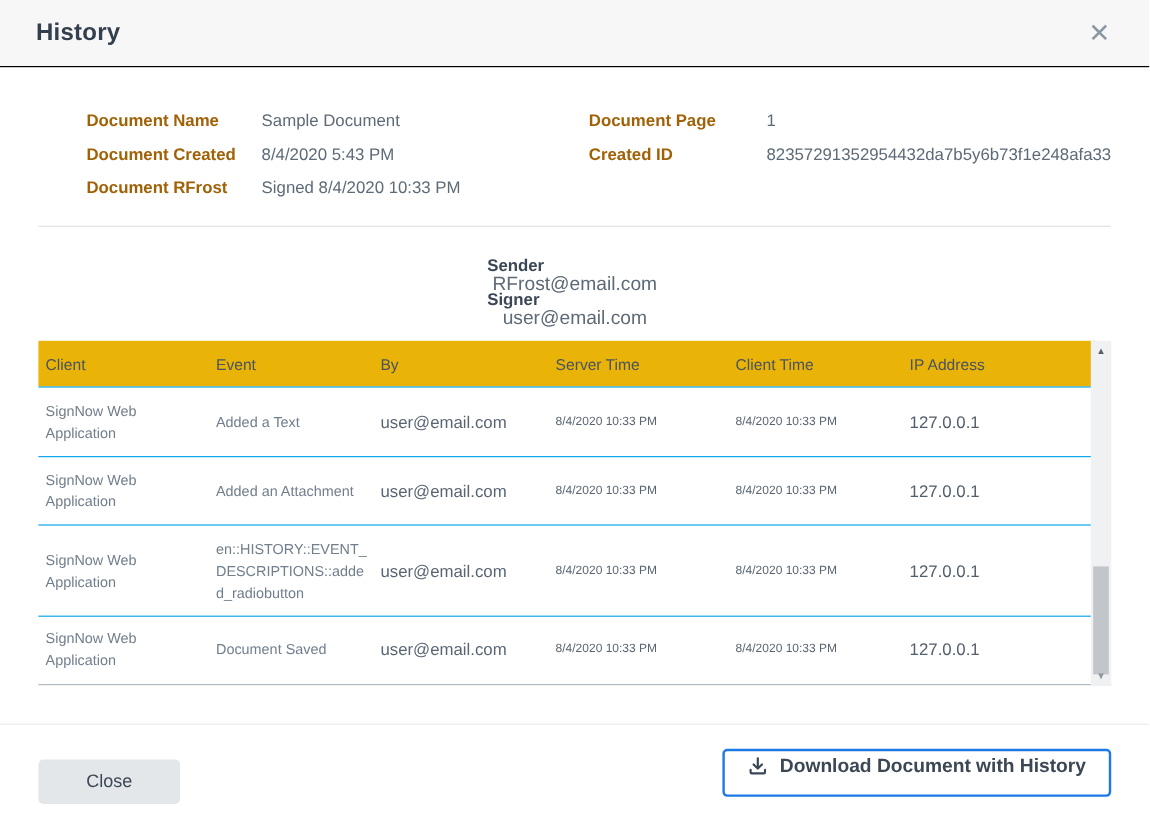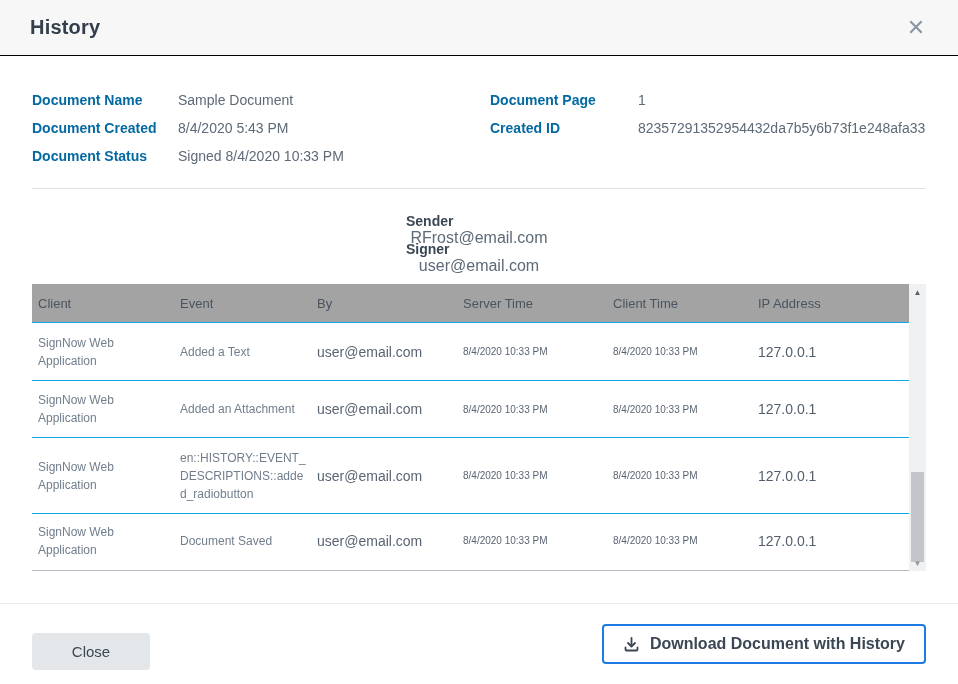--- a/index.html
+++ b/index.html
@@ -13,38 +13,38 @@
   .close-btn { width:24px; height:24px; border:none; background:transparent; cursor:pointer;
     font-size:22px; line-height:22px; color:#8b97a4; font-weight:400; }
 
   .body-pad { padding:0 32px; }
 
   
   .info-section { margin-top:30px; display:flex; }
   .info-col-left { width:458px; }
   .info-col-right { flex:1; }
   .info-row { display:flex; height:28px; align-items:center; }
-  .info-label { font-size:14px; font-weight:700; color:#0369a1; }
+  .info-label { font-size:14px; font-weight:700; color:#a16207;margin-left:40px; }
   .info-col-left .info-label { width:146px; }
   .info-col-right .info-label { width:148px; }
   .info-value { font-size:14px; color:#5d6a77; white-space:nowrap; }
 
   .divider { margin:18px 32px 0 32px; border-top:1px solid #dfe3e6; }
 
   .parties-section { margin-top:24px; }
   .party-row { display:flex; height:28px; align-items:center;flex-direction:column; }
   .party-label { width:146px; font-size:14px; font-weight:700; color:#3b4754; }
   .party-value { font-size:16px; color:#5d6a77; }
 
   
   .table-wrap { margin:15px 32px 0 32px; height:287px; position:relative;
     border-bottom:1px solid #b3b9c0; }
   .tbl { width:881px; }
   .tbl-row { display:grid; grid-template-columns:142px 137px 146px 150px 145px 1fr; align-items:center; }
-  .tbl-head { background:#a3a3a3; height:38px; }
+  .tbl-head { background:#eab308; height:38px; }
   .tbl-head .cell { font-size:13px; color:#49545f; }
   .cell { padding-left:6px; }
   .data-row { border-top:1px solid #0ea5e9; }
   .cell-client, .cell-event { font-size:12px; color:#717e8c; line-height:18px; }
   .cell-client { max-width:110px; }
   .cell-event  { max-width:132px; word-break:break-all; }
   .cell-by     { font-size:14px; color:#5a6573; }
   .cell-stime, .cell-ctime { font-size:10px; color:#5a6573; }
   .cell-ip     { font-size:14px; color:#525e6b; }
   .row-h1 { min-height:58px; } .row-h2 { min-height:57px; }
@@ -58,21 +58,21 @@
   .sb-thumb { position:absolute; left:2px; width:13px; top:188px; height:90px;
     background:#c2c5c9; cursor:pointer; }
 
   
   .footer-divider { margin-top:32px; border-top:1px solid #e9ebed; }
   .modal-footer { height:80px; display:flex; align-items:center; justify-content:space-between;
     padding:0 32px; }
   .btn-close { width:118px; height:37px; background:#e3e7ea; border:none; border-radius:4px;
     font-family:inherit; font-size:15px; color:#3b4754; font-weight:500; cursor:pointer;margin-top:15px; }
   .btn-download { height:40px; background:#fff; border:2px solid #1d79e3; border-radius:4px;
-    display:flex; align-items:center; gap:10px; padding:4px 19px; cursor:pointer;
+    display:flex; align-items:flex-start; gap:10px; padding:4px 19px; cursor:pointer;
     font-family:inherit; font-size:16px; font-weight:600; color:#3b4754; }
   .dl-icon { display:inline-flex; }
 </style>
 </head>
 <body>
 
 <div class="modal">
 
   <div class="modal-header">
     <div class="modal-title">History</div>
@@ -83,21 +83,21 @@
     <div class="info-col-left">
       <div class="info-row">
         <span class="info-label">Document Name</span>
         <span class="info-value">Sample Document</span>
       </div>
       <div class="info-row">
         <span class="info-label">Document Created</span>
         <span class="info-value">8/4/2020 5:43 PM</span>
       </div>
       <div class="info-row">
-        <span class="info-label">Document Status</span>
+        <span class="info-label">Document RFrost</span>
         <span class="info-value">Signed 8/4/2020 10:33 PM</span>
       </div>
     </div>
     <div class="info-col-right">
       <div class="info-row">
         <span class="info-label">Document Page</span>
         <span class="info-value">1</span>
       </div>
       <div class="info-row">
         <span class="info-label">Created ID</span>

